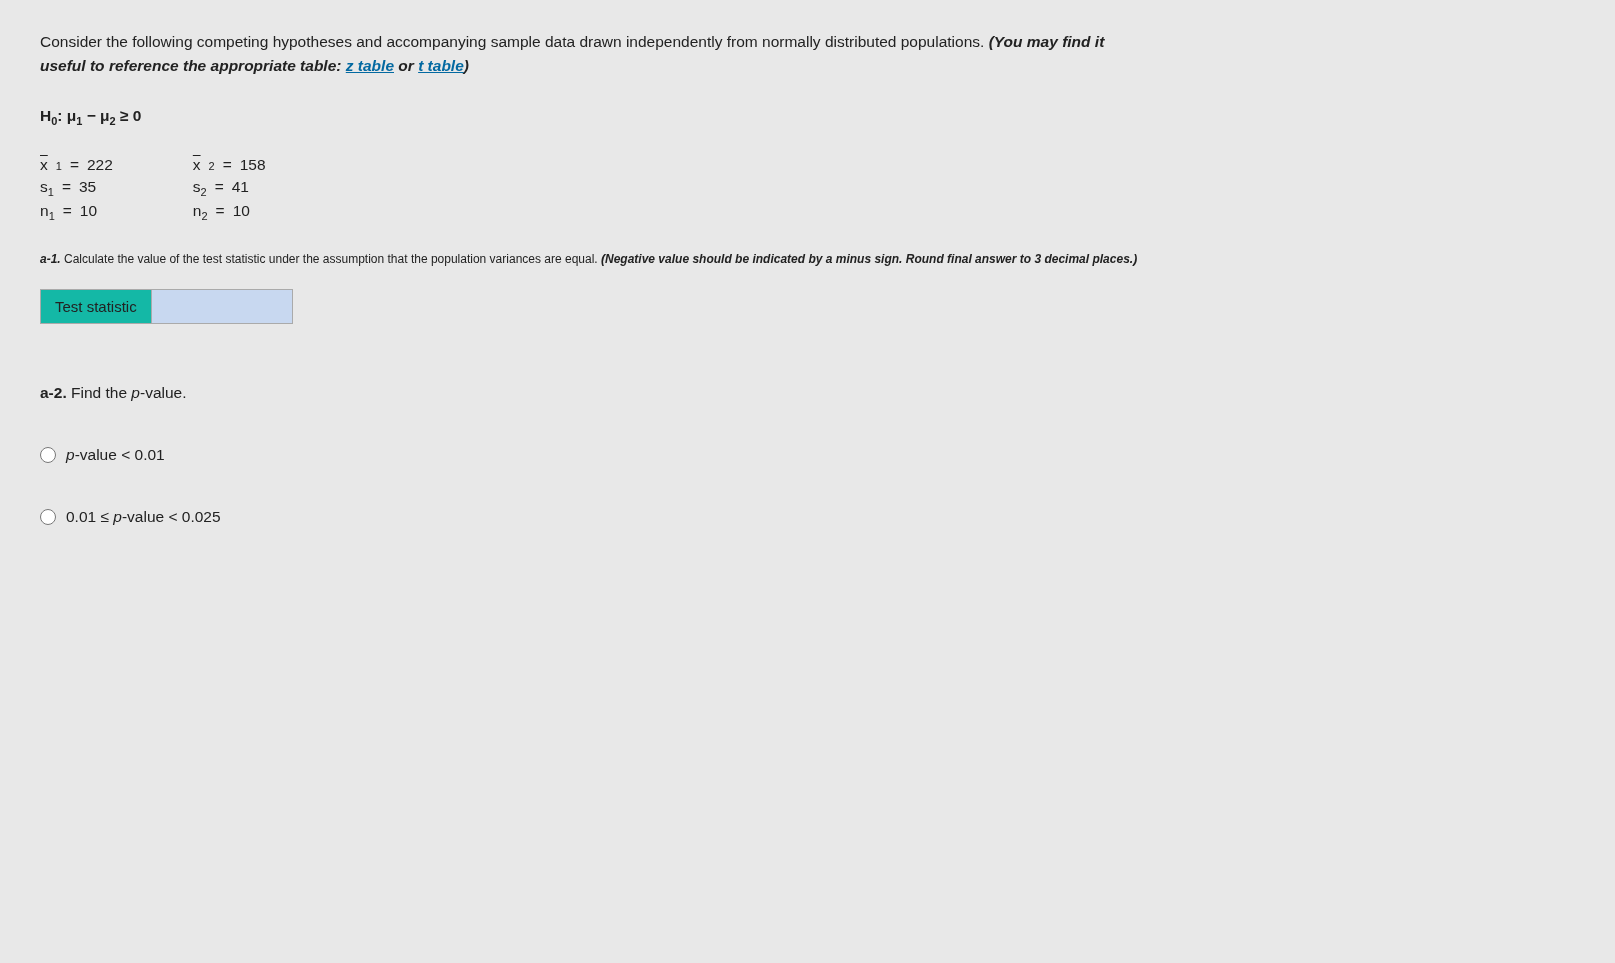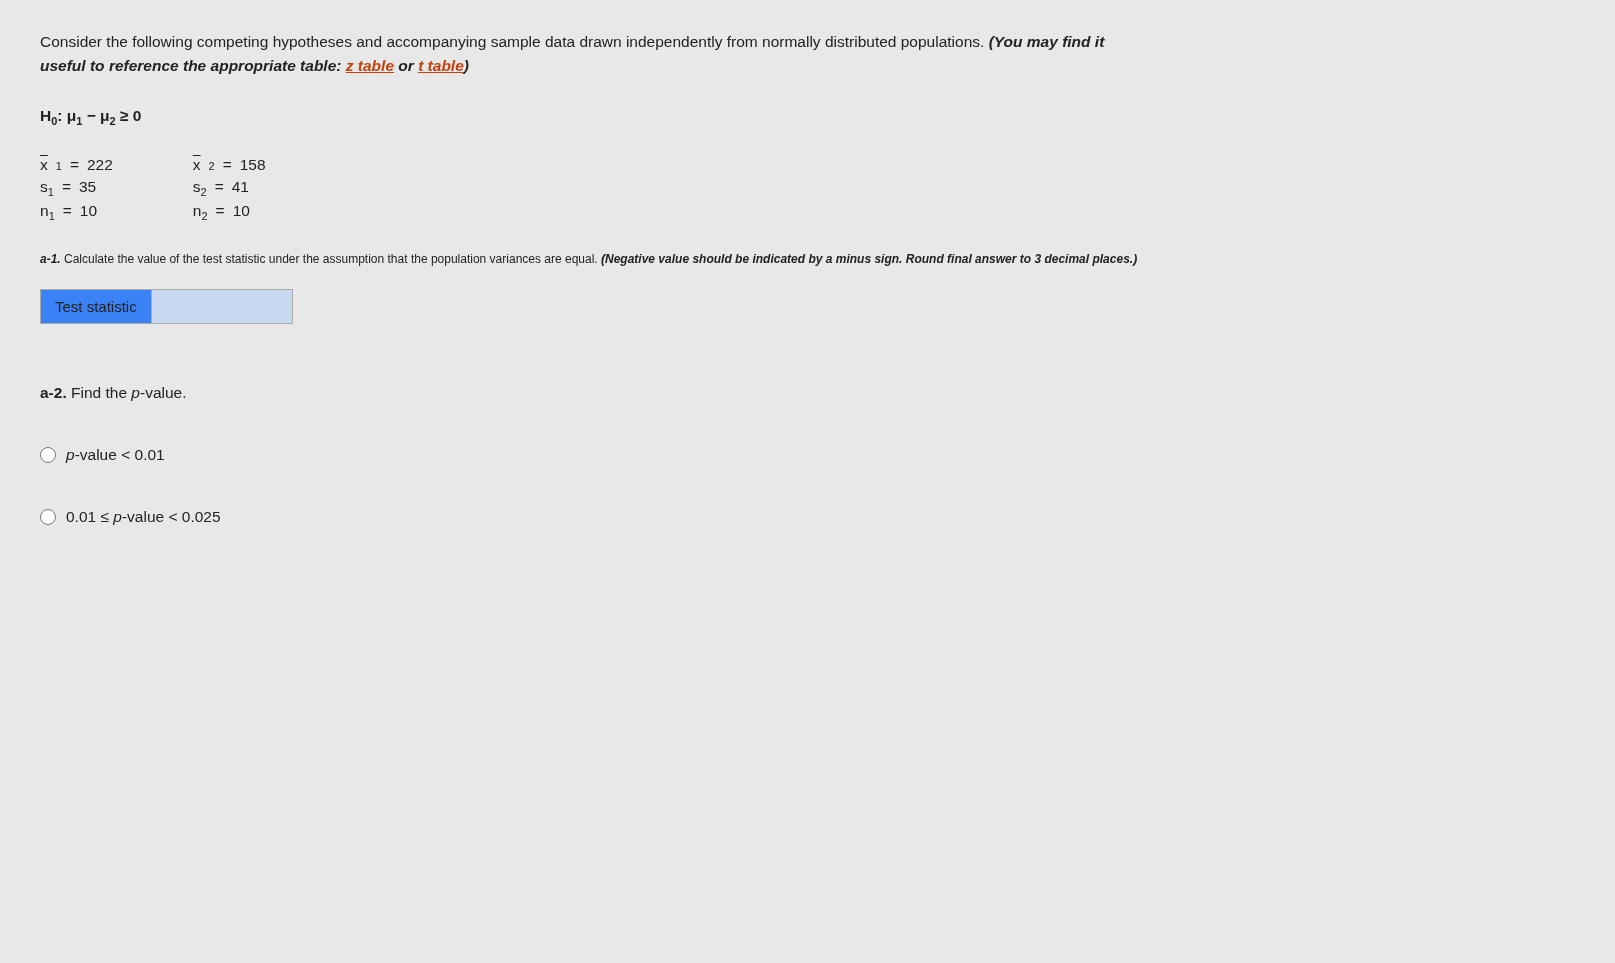--- a/index.html
+++ b/index.html
@@ -20,21 +20,21 @@
       margin-bottom: 24px;
       max-width: 1100px;
     }
 
     .intro-text strong {
       font-weight: bold;
       font-style: italic;
     }
 
     .intro-text a {
-      color: #c2410c;
+      color: #0369a1;
     }
 
     .hypotheses {
       margin-bottom: 24px;
       font-size: 15.5px;
       line-height: 1.8;
       font-weight: bold;
     }
 
     .hypotheses .line {
@@ -77,21 +77,21 @@
     .test-statistic-row {
       display: flex;
       align-items: center;
       gap: 0;
       margin-bottom: 40px;
       border: 1px solid #aaa;
       display: inline-flex;
     }
 
     .test-statistic-label {
-      background-color: #3b82f6;
+      background-color: #14b8a6;
       border-right: 1px solid #aaa;
       padding: 8px 14px;
       font-size: 15px;
       white-space: nowrap;
     }
 
     .test-statistic-input {
       background-color: #c8d8f0;
       border: none;
       outline: none;

